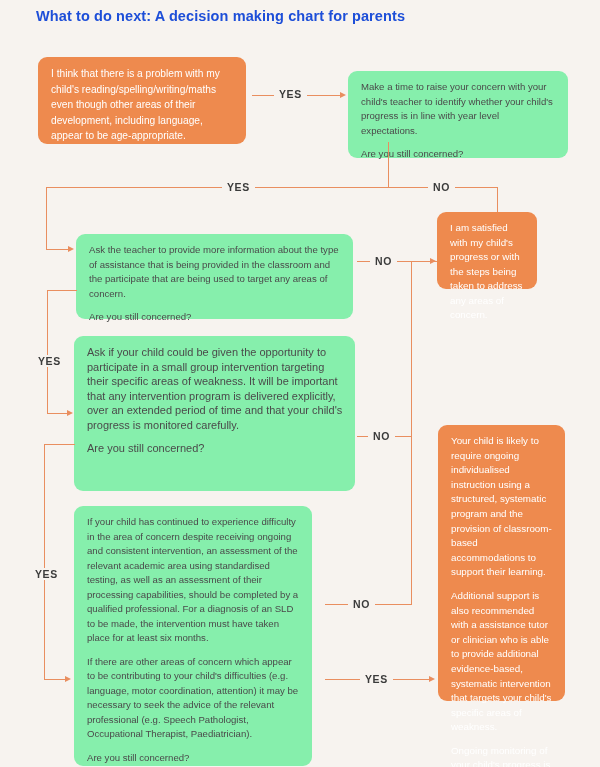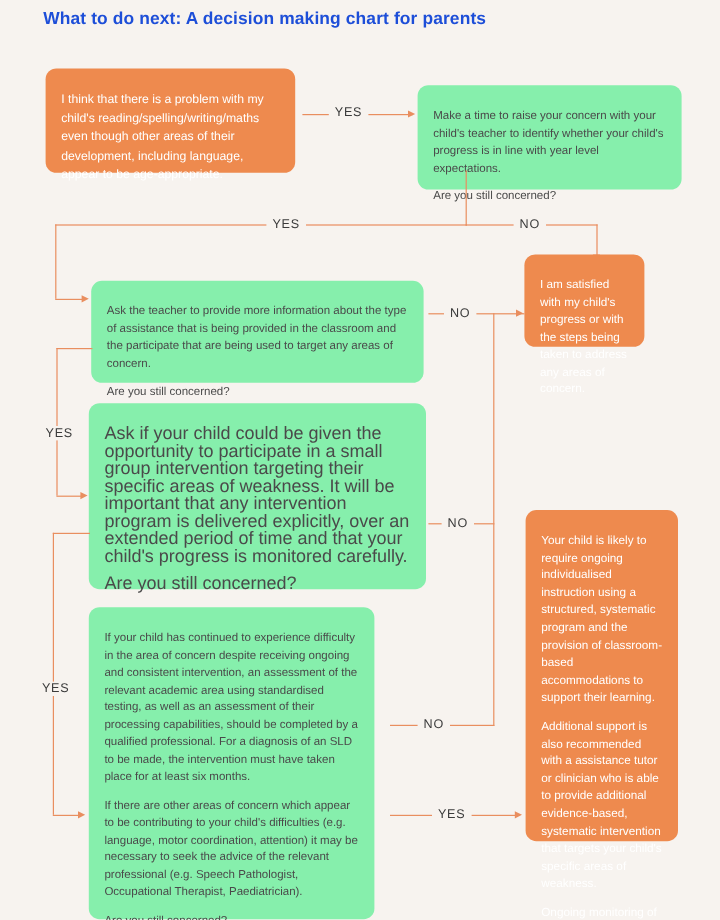--- a/index.html
+++ b/index.html
@@ -14,33 +14,33 @@
   .title{
     position:absolute;left:36px;top:8px;
     font-size:14.5px;font-weight:bold;color:#1d4ed8;
     letter-spacing:.1px;
   }
 
   .node{
     position:absolute;
     border-radius:9px;
     box-sizing:border-box;
-    padding:19px 12px 10px 13px;
+    padding:9px 12px 10px 13px;
   }
   .node.orange{background:#EE8A4E;color:#FFFFFF;}
   .node.beige{background:#86efac;color:#4A4A4A;margin-top:16px;}
   .node p{margin:0 0 9px 0;}
   .node p:last-child{margin-bottom:0;}
 
   
   .hline,.vline{position:absolute;background:#E98E5F;}
   .hline{height:1.4px;}
   .vline{width:1.4px;}
   .lbl{
-    position:absolute;font-size:10.5px;font-weight:normal;
+    position:absolute;font-size:10.5px;font-weight:bold;
     color:#3B3B3B;letter-spacing:.6px;
     background:#F7F3EF;padding:0 5px;
   }
   .arrow{position:absolute;width:0;height:0;}
   .arrow.right{
     border-top:3.6px solid transparent;
     border-bottom:3.6px solid transparent;
     border-left:6px solid #E98E5F;
   }
   .arrow.down{
@@ -95,21 +95,21 @@
   <div class="lbl" style="left:370px;top:255px;">NO</div>
   <div class="vline" style="left:411px;top:261px;height:175px;"></div>
   <div class="arrow right" style="left:430px;top:258px;"></div>
 
   <div class="hline" style="left:47px;top:290px;width:30px;"></div>
   <div class="vline" style="left:47px;top:290px;height:123px;"></div>
   <div class="lbl" style="left:33px;top:355px;">YES</div>
   <div class="hline" style="left:47px;top:413px;width:22px;"></div>
   <div class="arrow right" style="left:67px;top:410px;"></div>
 
-  <div class="node beige" style="left:74px;top:320px;width:281px;height:155px;font-size:15px;line-height:14.5px;">
+  <div class="node beige" style="left:74px;top:320px;width:281px;height:155px;font-size:11px;line-height:14.5px;">
     <p>Ask if your child could be given the opportunity to participate in a small group intervention targeting their specific areas of weakness. It will be important that any intervention program is delivered explicitly, over an extended period of time and that your child's progress is monitored carefully.</p>
     <p>Are you still concerned?</p>
   </div>
 
   <div class="hline" style="left:357px;top:436px;width:55px;"></div>
   <div class="lbl" style="left:368px;top:430px;">NO</div>
 
   <div class="hline" style="left:44px;top:444px;width:31px;"></div>
   <div class="vline" style="left:44px;top:444px;height:235px;"></div>
   <div class="lbl" style="left:30px;top:568px;">YES</div>

